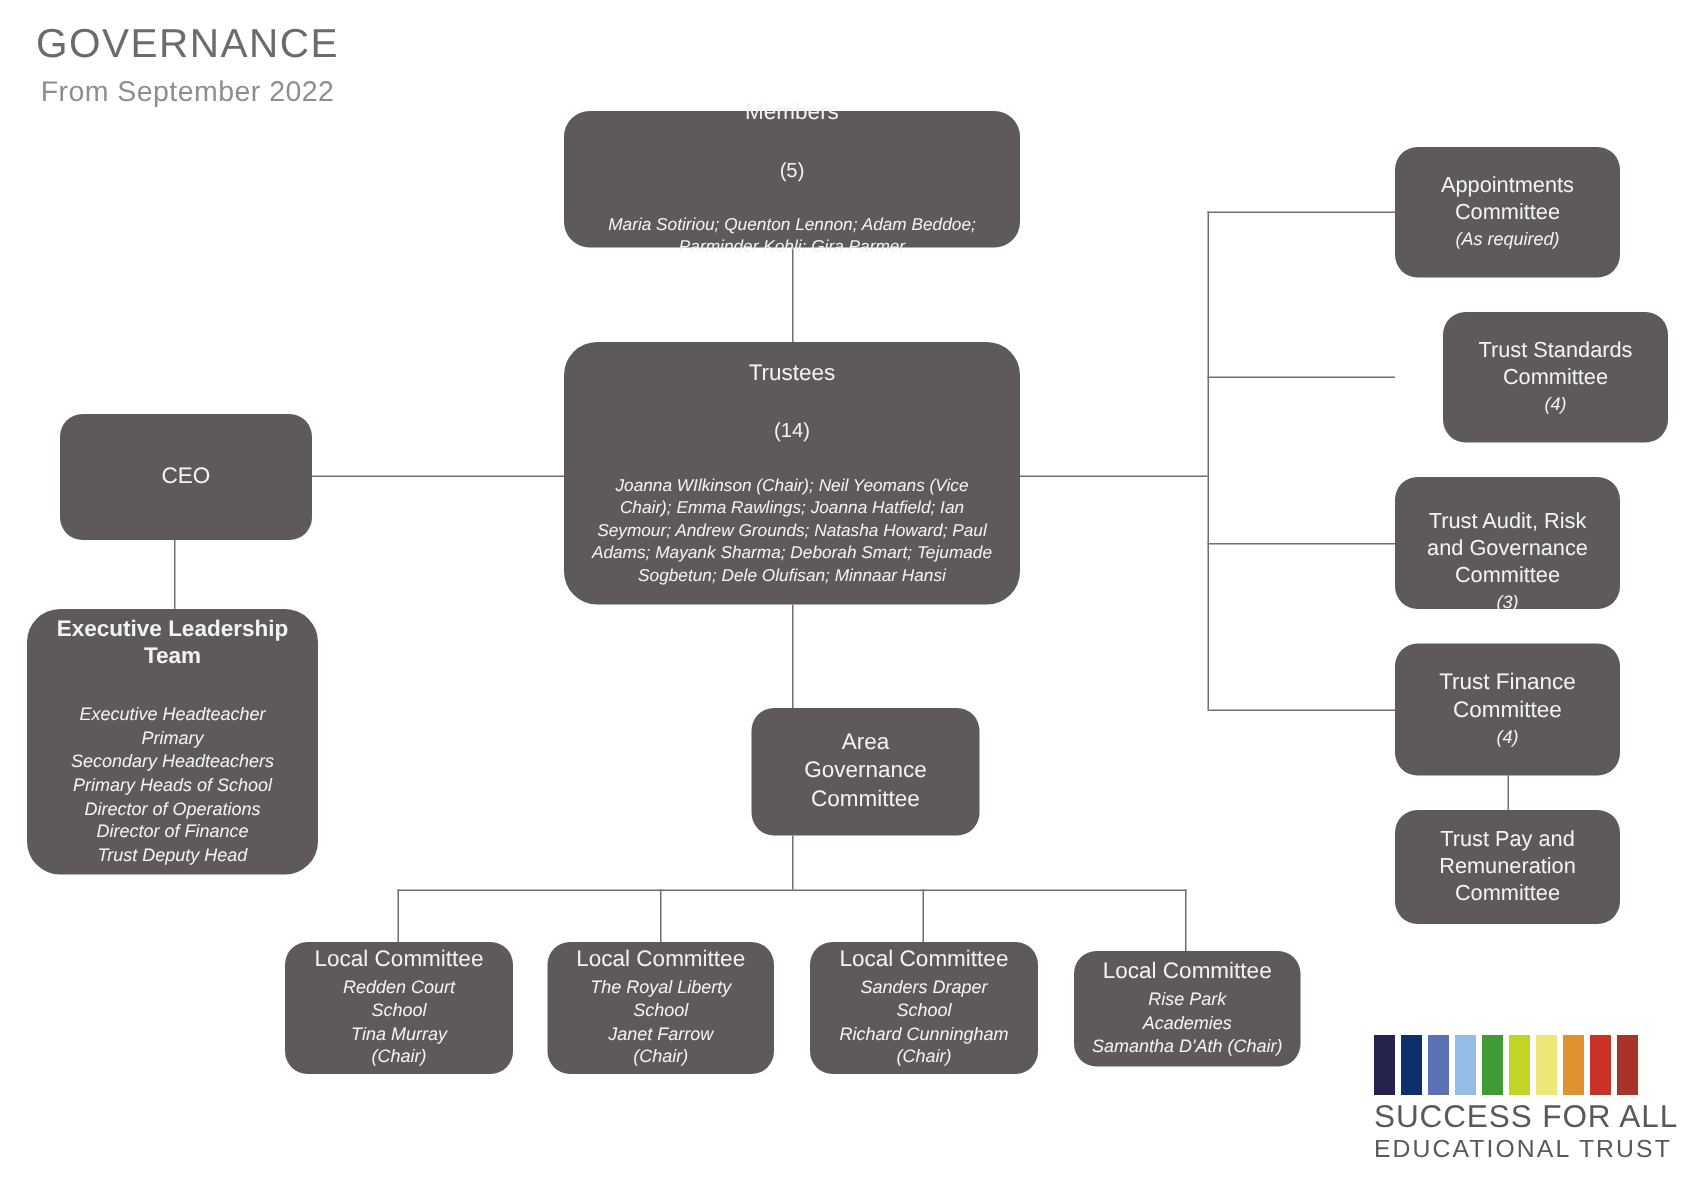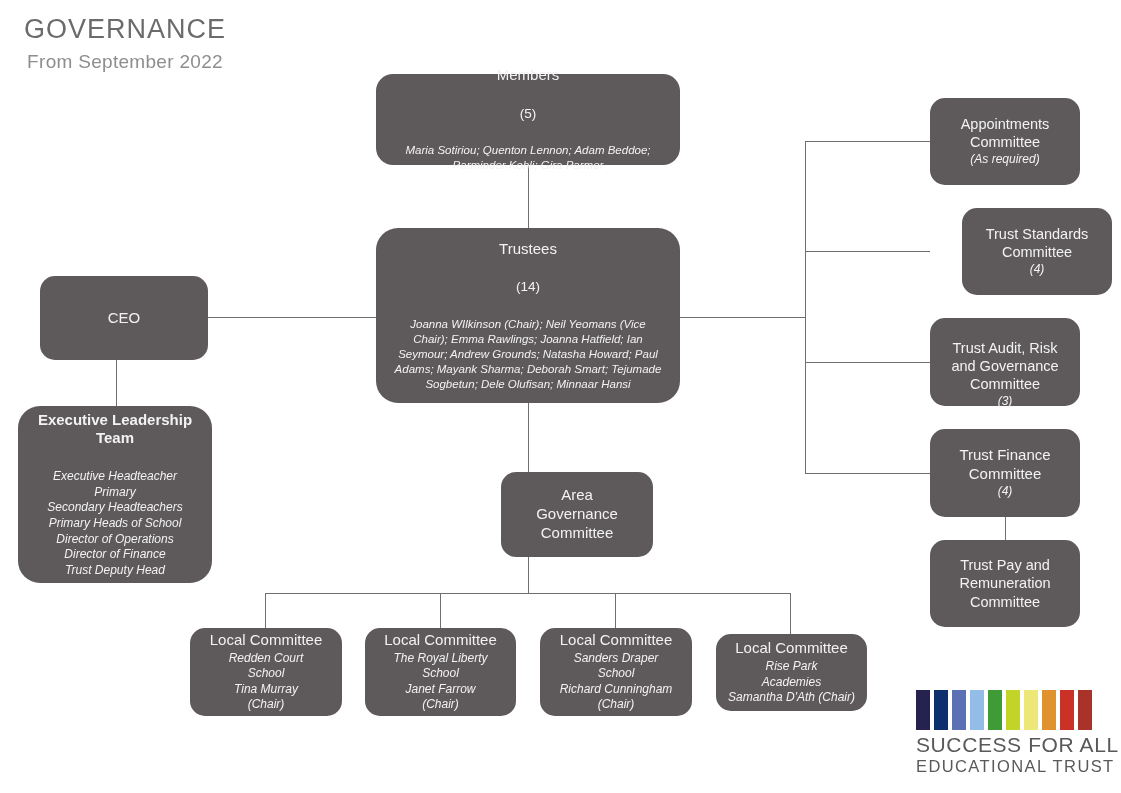--- a/index.html
+++ b/index.html
@@ -101,21 +101,21 @@
     <div class="note">(4)</div>
   </div>
   <div class="node r-sm" style="left:930px; top:318px; width:150px; height:88px;">
     <div class="title" style="font-size:14.5px; padding:0 10px;margin-top:25px;">Trust Audit, Risk and Governance Committee</div>
     <div class="note">(3)</div>
   </div>
   <div class="node r-sm" style="left:930px; top:429px; width:150px; height:88px;">
     <div class="title" style="font-size:15px; padding:0 14px;">Trust Finance Committee</div>
     <div class="note">(4)</div>
   </div>
-  <div class="node r-sm" style="left:930px; top:540px; width:150px; height:87px;">
+  <div class="node r-sm" style="left:930px; top:540px; width:150px; height:76px;">
     <div class="title" style="font-size:14.5px; padding:0 12px;">Trust Pay and Remuneration Committee</div>
   </div>
 
   <div class="node r-sm" style="left:190px; top:628px; width:152px; height:88px;">
     <div class="title">Local Committee</div>
     <div class="sub">Redden Court
 School
 Tina Murray
 (Chair)</div>
   </div>

